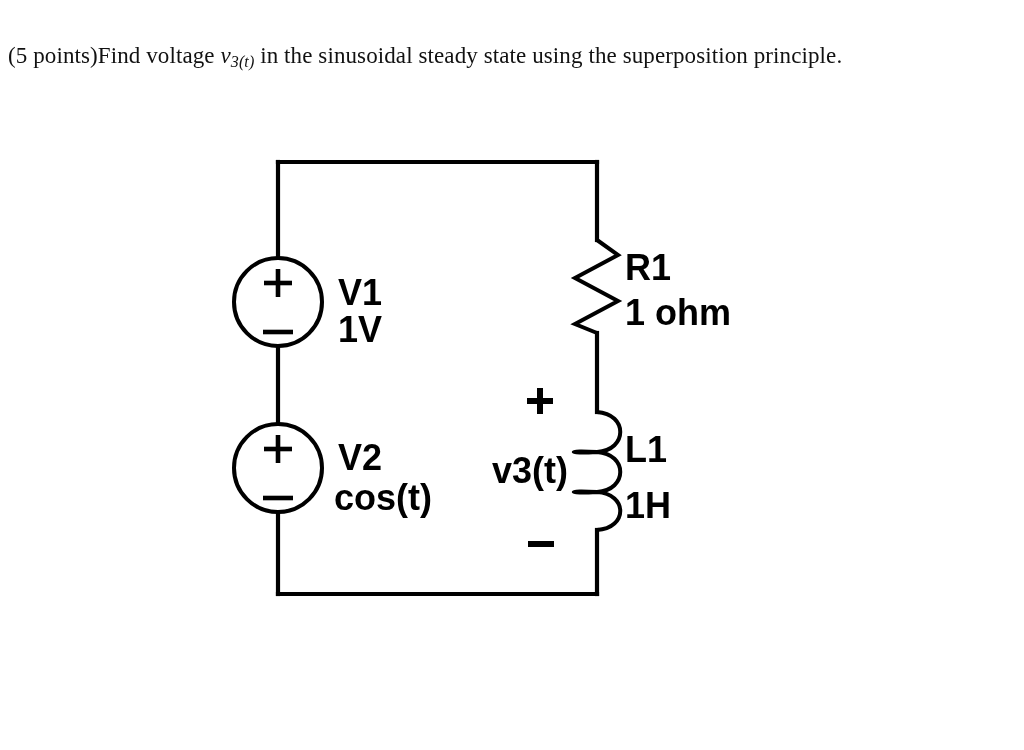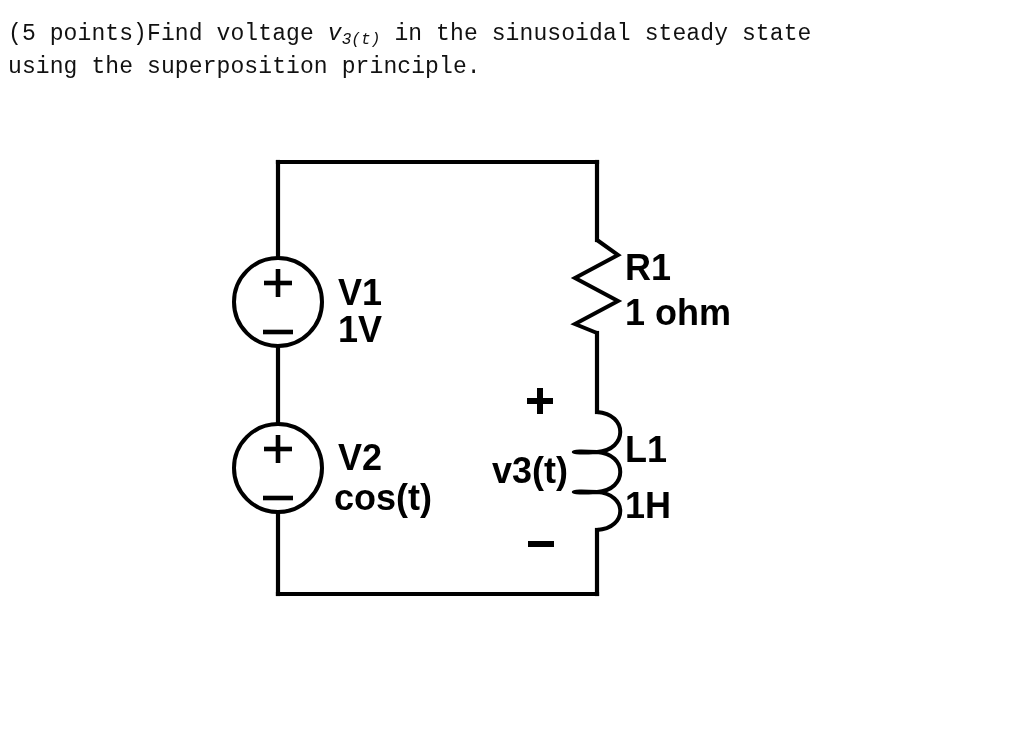--- a/index.html
+++ b/index.html
@@ -11,23 +11,23 @@
   body {
     width: 1024px;
     height: 750px;
     position: relative;
     overflow: hidden;
     font-family: "Liberation Serif", serif;
   }
   #problem-statement {
     position: absolute;
     left: 8px;
-    top: 18px;
+    top: 40px;
     width: 880px;
-    font-family: Liberation Mono, monospace;
+    font-family: Liberation Serif, serif;
     font-size: 23px;
     line-height: 1.42;
     color: #111111;
     letter-spacing: 0.1px;
   }
   #problem-statement .var {
     font-style: italic;
   }
   #problem-statement .sub {
     font-style: italic;

